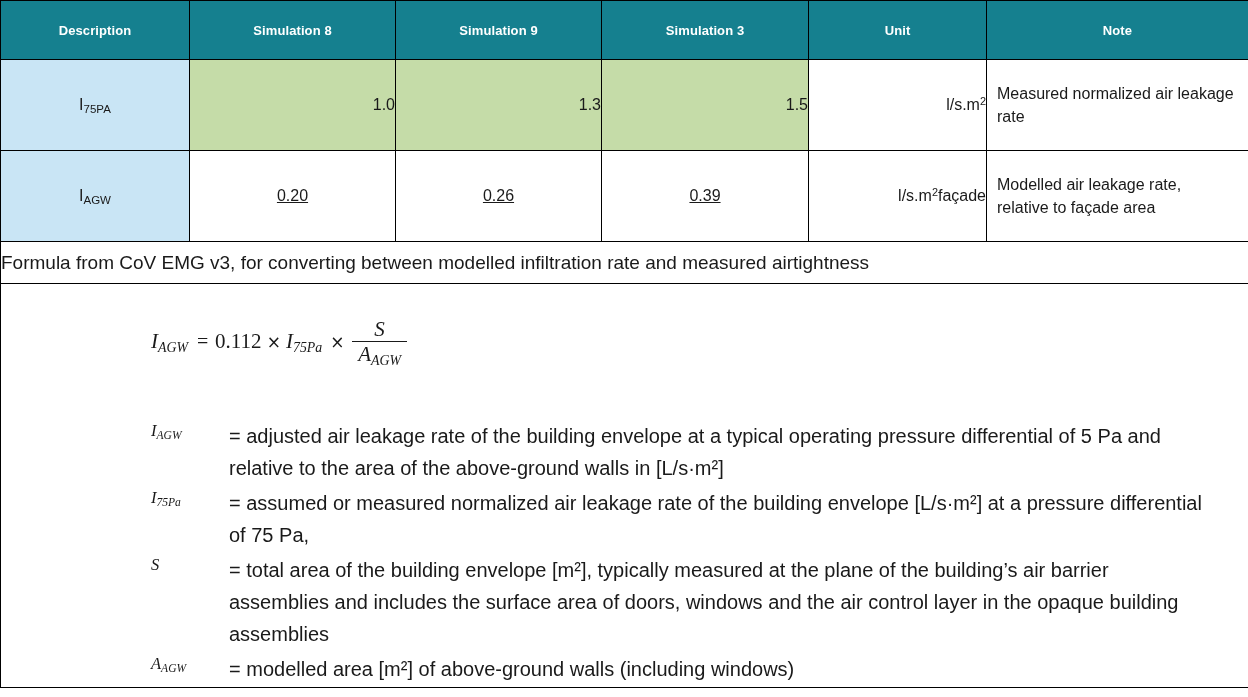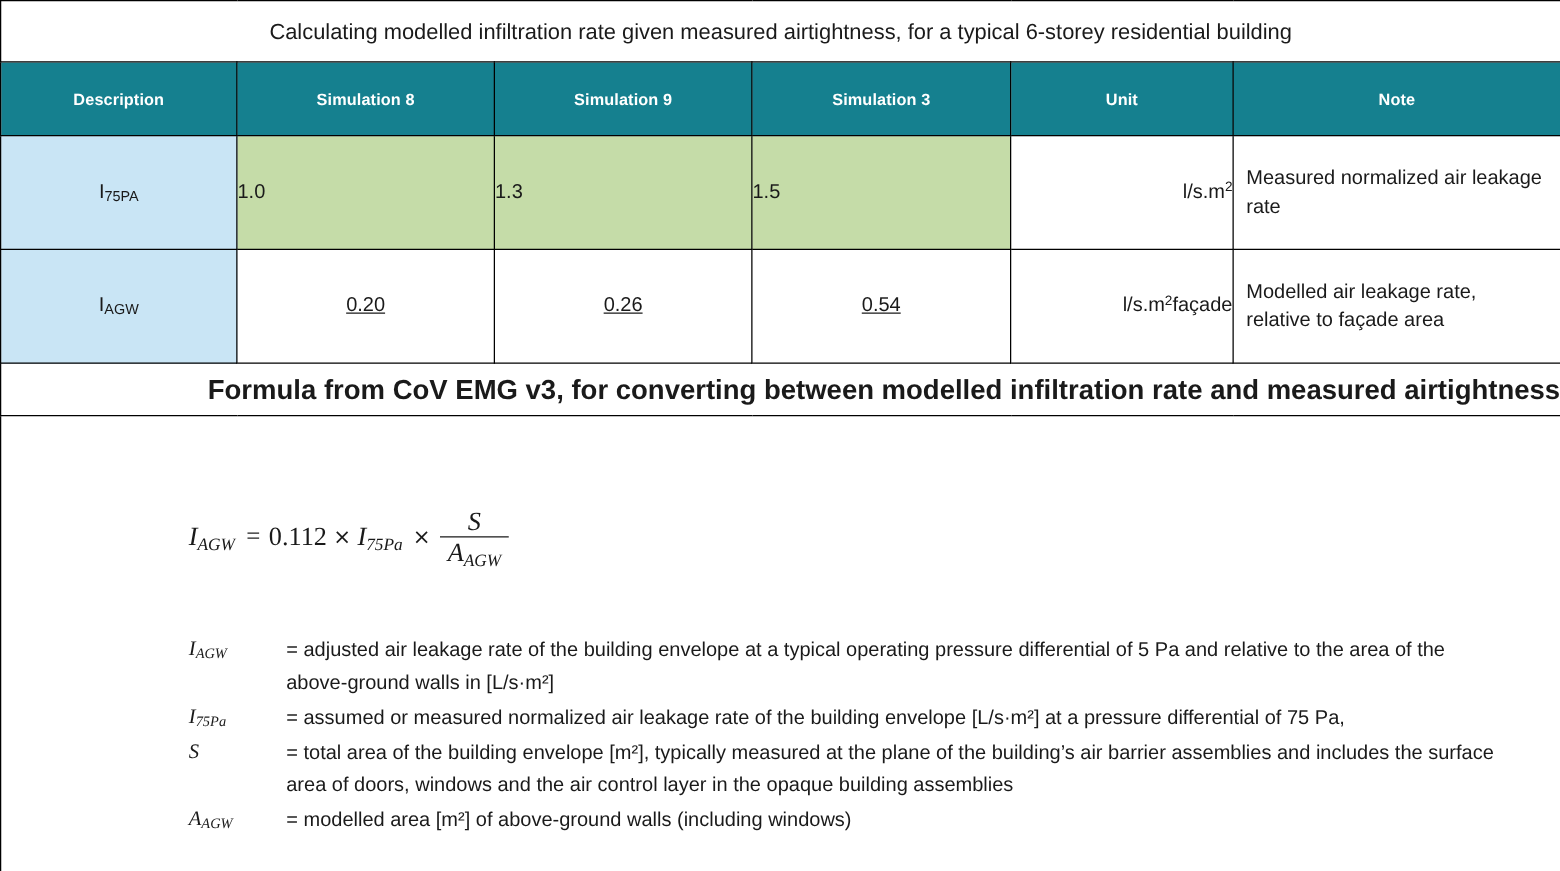--- a/index.html
+++ b/index.html
@@ -34,24 +34,24 @@
   .title-row td {
     height: 48px;
     text-align: center;
     font-size: 17.5px;
     color: #1a1a1a;
     font-weight: normal;
     padding: 4px 10px;
   }
   .formula-title-row td {
     height: 41px;
-    text-align: right;
-    font-size: 22px;
-    color: #1a1a1a;
-    font-weight: bold;
+    text-align: left;
+    font-size: 19px;
+    color: #1a1a1a;
+    font-weight: normal;
     padding: 2px 10px;
   }
 
   
   .header-row td {
     background: #15808F;
     color: #ffffff;
     font-weight: bold;
     font-size: 13px;
     text-align: center;
@@ -64,21 +64,21 @@
     height: 82px;
     font-size: 16px;
     color: #1a1a1a;
   }
   .c-desc {
     background: #C9E5F5;
     text-align: center;
   }
   .c-green {
     background: #C5DCA8;
-    text-align: left;
+    text-align: right;
   }
   .c-plain {
     background: #ffffff;
     text-align: center;
     text-decoration: underline;
   }
   .c-note {
     background: #ffffff;
     text-align: left;
     padding: 4px 12px 4px 10px !important;
@@ -178,43 +178,40 @@
     color: #1a1a1a;
     padding-top: 1px;
     white-space: nowrap;
   }
   .def-sym sub {
     font-size: 0.7em;
     vertical-align: -0.24em;
   }
   .def-txt {
     flex: 1 1 auto;
-    font-size: 16px;
+    font-size: 20px;
     line-height: 1.62;
     color: #1a1a1a;
   }
 </style>
 </head>
 <body>
 
 <div class="page">
   <table class="main">
     <colgroup>
       <col style="width:189px">
       <col style="width:206px">
       <col style="width:206px">
       <col style="width:207px">
       <col style="width:178px">
       <col style="width:262px">
     </colgroup>
 
     <tbody>
-        <tr class="title-row">
-      <td colspan="6">Calculating modelled infiltration rate given measured airtightness, for a typical 6-storey residential building</td>
-    </tr>
 
     <tr class="header-row">
       <td>Description</td>
       <td>Simulation 8</td>
       <td>Simulation 9</td>
       <td>Simulation 3</td>
       <td>Unit</td>
       <td>Note</td>
     </tr>
 
@@ -224,21 +221,21 @@
       <td class="c-green">1.3</td>
       <td class="c-green">1.5</td>
       <td class="c-unit"><span>l/s.m</span><sup>2</sup><span></span></td>
       <td class="c-note">Measured normalized air leakage rate</td>
     </tr>
 
     <tr class="data-row">
       <td class="c-desc"><span>I</span><sub>AGW</sub></td>
       <td class="c-plain">0.20</td>
       <td class="c-plain">0.26</td>
-      <td class="c-plain">0.54</td>
+      <td class="c-plain">0.39</td>
       <td class="c-unit"><span>l/s.m</span><sup>2</sup><span>façade</span></td>
       <td class="c-note">Modelled air leakage rate, relative to façade area</td>
     </tr>
 
     <tr class="formula-title-row">
       <td colspan="6">Formula from CoV EMG v3, for converting between modelled infiltration rate and measured airtightness</td>
     </tr>
 
     <tr>
       <td colspan="6" class="body-cell">

